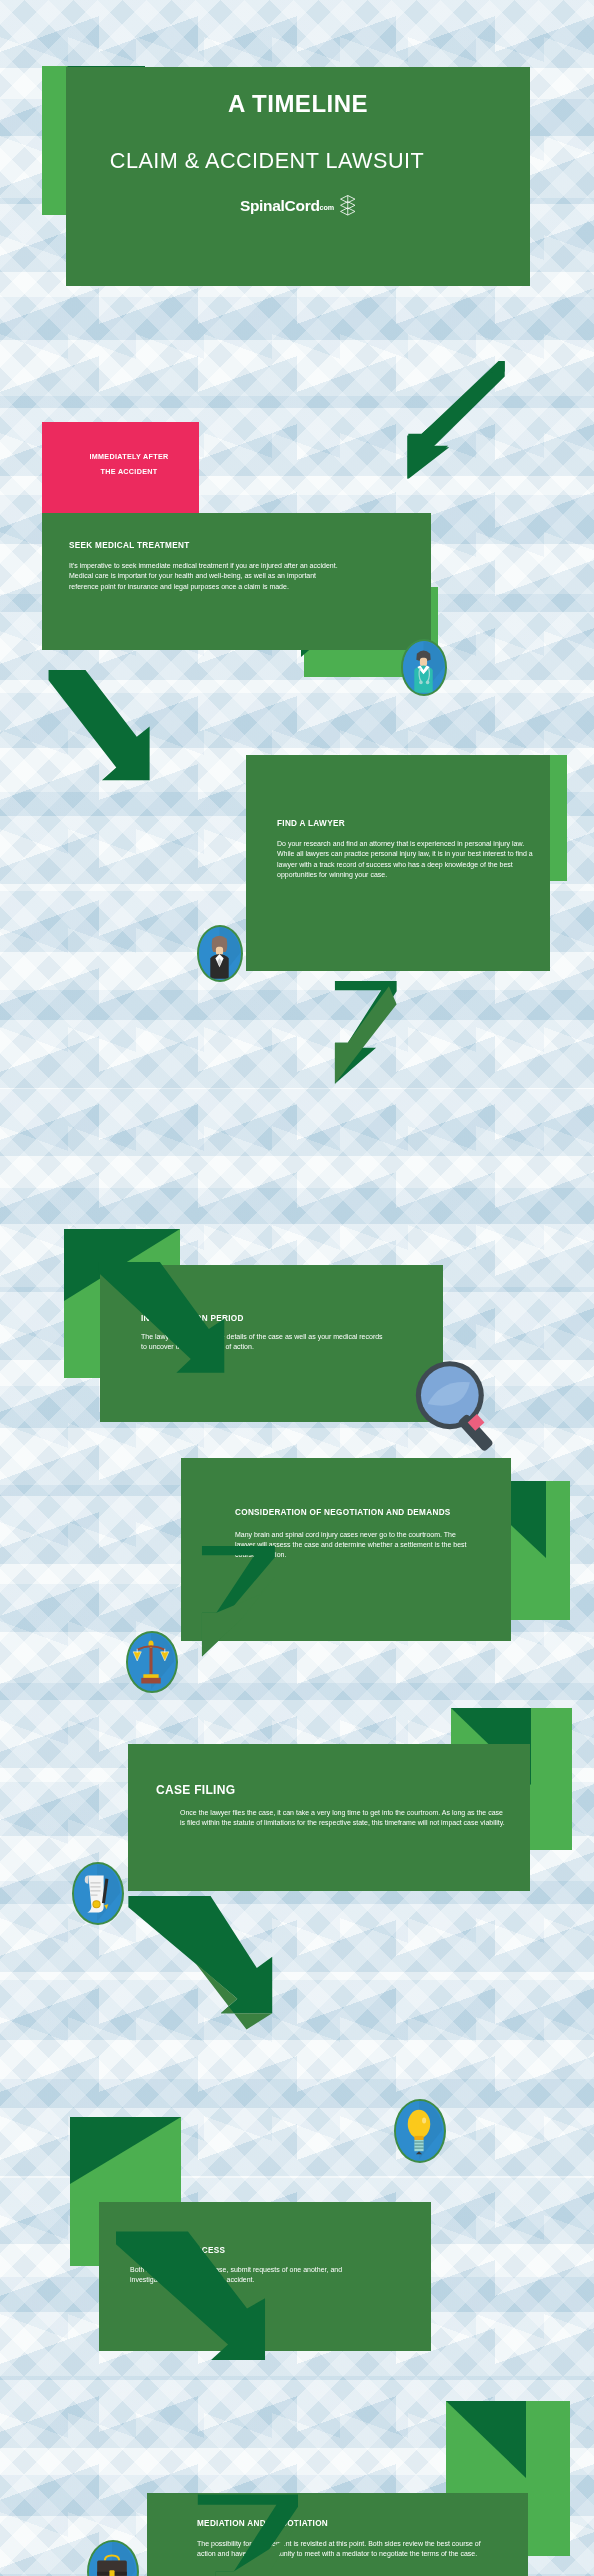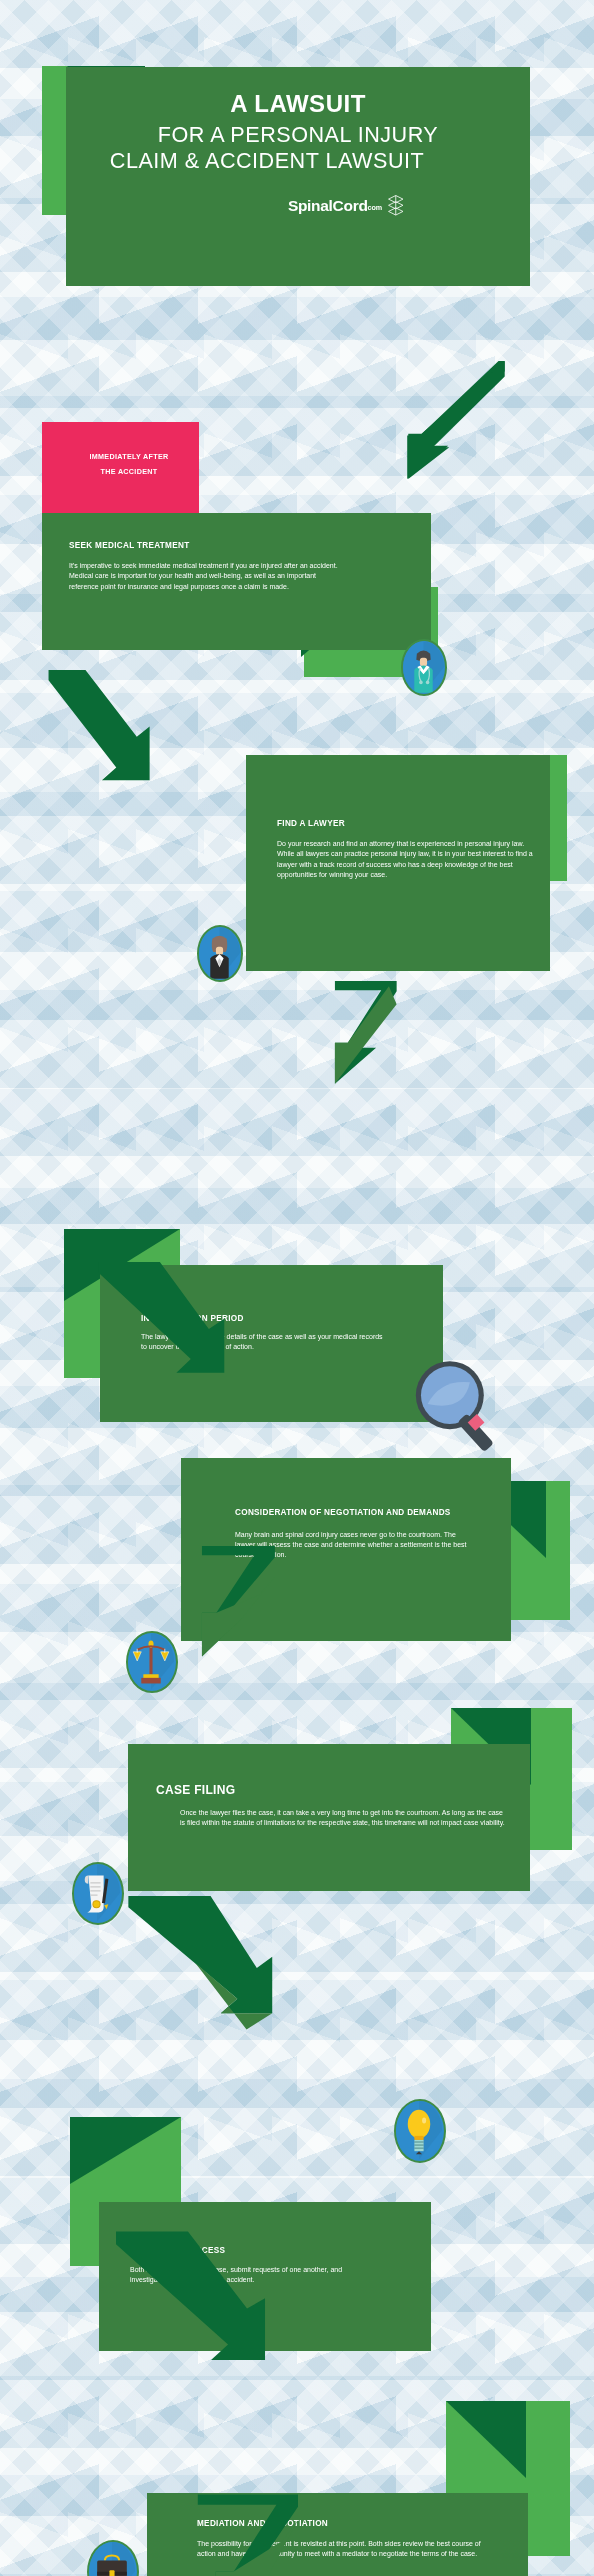--- a/index.html
+++ b/index.html
@@ -46,21 +46,21 @@
   #title-block{position:absolute;left:66px;top:67px;width:464px;height:219px;background:#3b8040;}
   #title-tab{position:absolute;left:42px;top:66px;width:103px;height:149px;background:#4caf50;}
   #title-tab-fold{position:absolute;left:67px;top:66px;width:0;height:0;
       border-left:78px solid transparent;border-top:78px solid #0a6b36;}
   .title-l1{position:absolute;left:66px;top:90px;width:464px;text-align:center;
       font-size:24px;font-weight:bold;color:#fff;letter-spacing:0.5px;}
   .title-l2{position:absolute;left:66px;top:122px;width:464px;text-align:center;
       font-size:21.6px;color:#fff;letter-spacing:0.5px;font-weight:300;}
   .title-l3{position:absolute;left:66px;top:148px;width:402px;text-align:center;
       font-size:21.6px;color:#fff;letter-spacing:0.5px;font-weight:300;}
-  .brand{position:absolute;left:66px;top:195px;width:464px;text-align:center;color:#fff;margin-left:48px;}
+  .brand{position:absolute;left:66px;top:195px;width:464px;text-align:center;color:#fff;}
   .brand-word{font-size:15.5px;font-weight:bold;letter-spacing:-0.3px;vertical-align:middle;}
   .brand-dot{font-size:7.2px;font-weight:bold;vertical-align:-2.1px;margin-left:-2.1px;}
 
   
   .pink{position:absolute;background:#ec2a5e;color:#fff;box-sizing:border-box;}
 
   
   .sec-title{font-weight:bold;color:#fff;}
   .sec-body{color:#fff;}
 </style>
@@ -68,22 +68,21 @@
 <body>
 
 <div id="page">
 
   <div id="bgpattern"></div>
   <div id="bgpattern2"></div>
 
   <div id="title-tab"></div>
   <div id="title-tab-fold"></div>
   <div id="title-block"></div>
-  <div class="title-l1">A LAWSUIT</div>
-  <div class="title-l2">FOR A PERSONAL INJURY</div>
+  <div class="title-l1">A TIMELINE</div>
   <div class="title-l3">CLAIM &amp; ACCIDENT LAWSUIT</div>
   <div class="brand">
     <span class="brand-word">SpinalCord</span><span class="brand-dot">.com</span>
     <svg width="17.5" height="21.6" viewBox="0 0 34 42" style="vertical-align:middle;margin-left:2.1px">
       <g fill="none" stroke="#fff" stroke-width="1.6">
         <path d="M17 1 L31 8 L17 15 L3 8 Z"></path>
         <path d="M17 13 L31 20 L17 27 L3 20 Z"></path>
         <path d="M17 25 L31 32 L17 39 L3 32 Z"></path>
         <path d="M17 1 L17 39"></path>
       </g>

